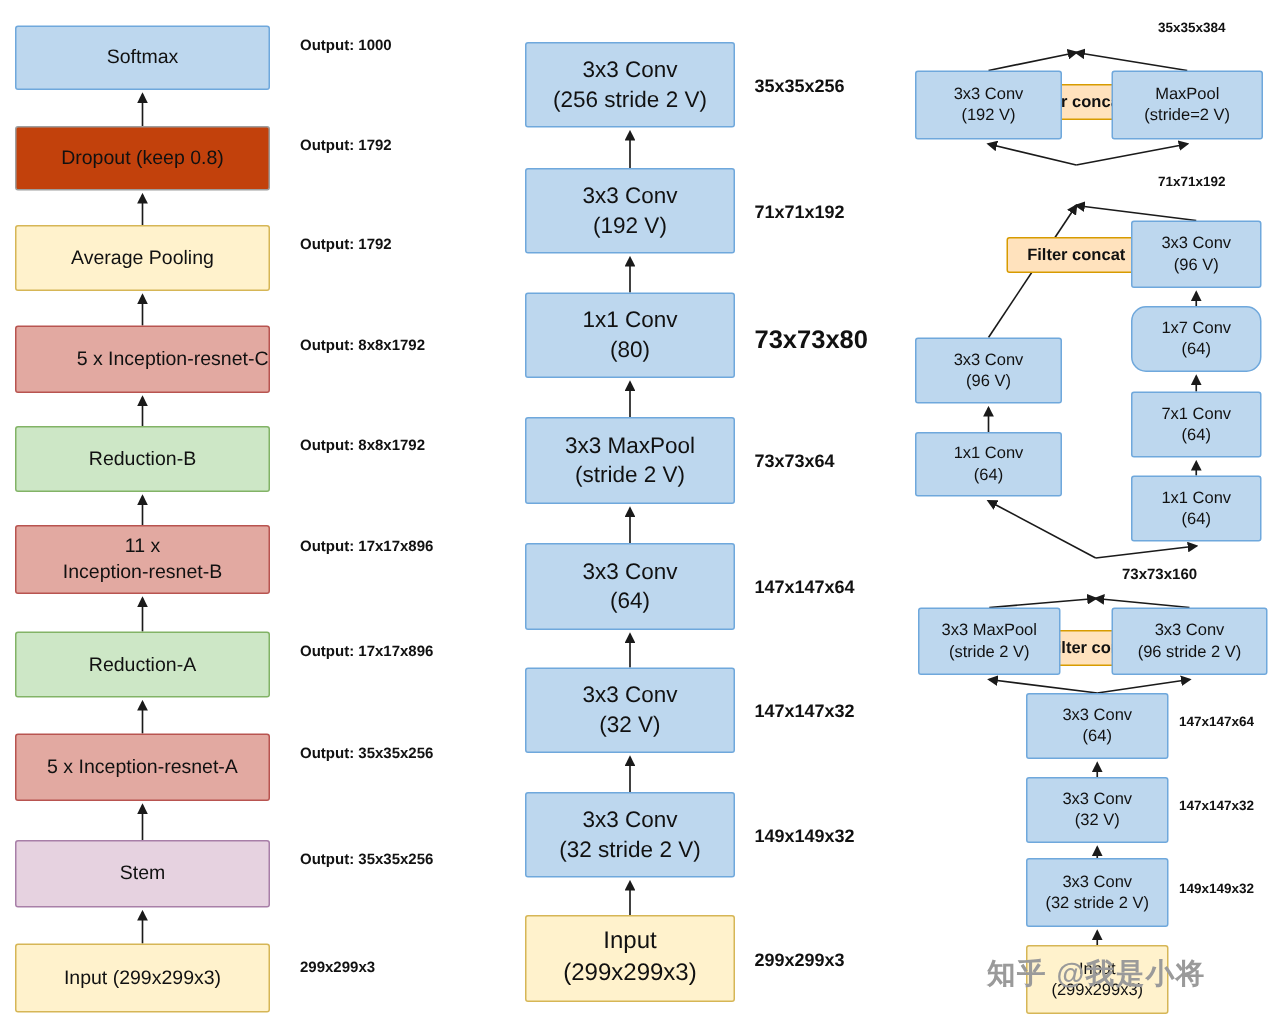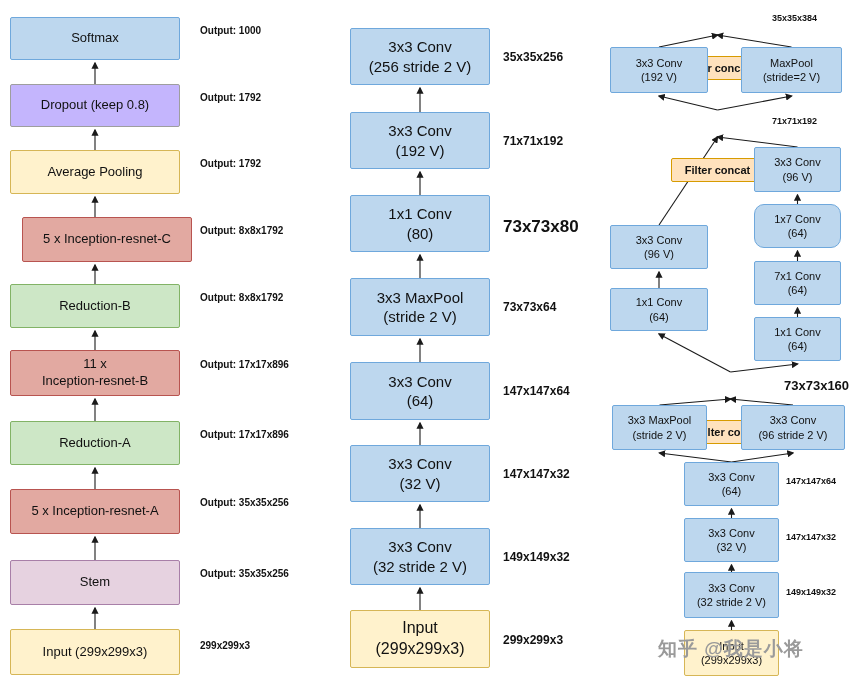--- a/index.html
+++ b/index.html
@@ -9,21 +9,21 @@
   #edges { position:absolute; left:0; top:0; width:856px; height:684px; z-index:1; }
   #edges line { stroke:#1a1a1a; stroke-width:1.1; }
   .node { position:absolute; z-index:2; display:flex; align-items:center; justify-content:center;
     text-align:center; white-space:pre-line; border:1px solid #888; border-radius:2px;
     color:#111; line-height:1.3; }
   .blue   { background:#BDD7EE; border-color:#6FA8DC; }
   .cream  { background:#FFF2CC; border-color:#D6B656; }
   .salmon { background:#E2A9A1; border-color:#B85450; }
   .green  { background:#CDE7C6; border-color:#82B366; }
   .purple { background:#E6D2E0; border-color:#A87FA8; }
-  .gray   { background:#c4b5fd; border-color:#9E9E9E; }
+  .gray   { background:#c2410c; border-color:#9E9E9E; }
   .orange { background:#FFE2BD; border-color:#D79B00; font-weight:700;margin-top:48px; }
   .annot { position:absolute; z-index:3; white-space:nowrap; color:#111;
     font-weight:600; line-height:1; }
   #watermark { position:absolute; z-index:5; left:658px; top:636px; font-size:19px;
     font-weight:700; color:#9a9a9a; letter-spacing:1px; }
 </style>
 </head>
 <body>
 
 <div id="canvas">
@@ -66,21 +66,21 @@
       <line x1="797.5" y1="147" x2="717.5" y2="137" marker-end="url(#arrowhead)"></line>
       <line x1="717.5" y1="110" x2="659" y2="96" marker-end="url(#arrowhead)"></line>
       <line x1="717.5" y1="110" x2="791.5" y2="96" marker-end="url(#arrowhead)"></line>
       <line x1="659" y1="47" x2="717.5" y2="35" marker-end="url(#arrowhead)"></line>
       <line x1="791.5" y1="47" x2="717.5" y2="35" marker-end="url(#arrowhead)"></line>
     </svg>
   <div id="nodes">
       <div class="node blue" style="left: 10px; top: 17px; width: 170px; height: 43px; font-size: 13px;"><span>Softmax</span></div>
       <div class="node gray" style="left: 10px; top: 84px; width: 170px; height: 43px; font-size: 13px;"><span>Dropout (keep 0.8)</span></div>
       <div class="node cream" style="left: 10px; top: 150px; width: 170px; height: 44px; font-size: 13px;"><span>Average Pooling</span></div>
-      <div class="node salmon" style="left: 22px; top: 217px; width: 170px; height: 45px; font-size: 13px;"><span>5 x Inception-resnet-C</span></div>
+      <div class="node salmon" style="left: 10px; top: 217px; width: 170px; height: 45px; font-size: 13px; justify-content: flex-end;"><span>5 x Inception-resnet-C</span></div>
       <div class="node green" style="left: 10px; top: 284px; width: 170px; height: 44px; font-size: 13px;"><span>Reduction-B</span></div>
       <div class="node salmon" style="left: 10px; top: 350px; width: 170px; height: 46px; font-size: 13px;"><span>11 x
 Inception-resnet-B</span></div>
       <div class="node green" style="left: 10px; top: 421px; width: 170px; height: 44px; font-size: 13px;"><span>Reduction-A</span></div>
       <div class="node salmon" style="left: 10px; top: 489px; width: 170px; height: 45px; font-size: 13px;"><span>5 x Inception-resnet-A</span></div>
       <div class="node purple" style="left: 10px; top: 560px; width: 170px; height: 45px; font-size: 13px;"><span>Stem</span></div>
       <div class="node cream" style="left: 10px; top: 629px; width: 170px; height: 46px; font-size: 13px;"><span>Input (299x299x3)</span></div>
       <div class="node blue" style="left: 350px; top: 28px; width: 140px; height: 57px; font-size: 15px;"><span>3x3 Conv
 (256 stride 2 V)</span></div>
       <div class="node blue" style="left: 350px; top: 112px; width: 140px; height: 57px; font-size: 15px;"><span>3x3 Conv
@@ -141,19 +141,19 @@
       <div class="annot" style="left: 503px; top: 51px; font-size: 12px;">35x35x256</div>
       <div class="annot" style="left: 503px; top: 135px; font-size: 12px;">71x71x192</div>
       <div class="annot" style="left: 503px; top: 218px; font-size: 17px;">73x73x80</div>
       <div class="annot" style="left: 503px; top: 301px; font-size: 12px;">73x73x64</div>
       <div class="annot" style="left: 503px; top: 385px; font-size: 12px;">147x147x64</div>
       <div class="annot" style="left: 503px; top: 468px; font-size: 12px;">147x147x32</div>
       <div class="annot" style="left: 503px; top: 551px; font-size: 12px;">149x149x32</div>
       <div class="annot" style="left: 503px; top: 634px; font-size: 12px;">299x299x3</div>
       <div class="annot" style="left: 772px; top: 14px; font-size: 9px;">35x35x384</div>
       <div class="annot" style="left: 772px; top: 117px; font-size: 9px;">71x71x192</div>
-      <div class="annot" style="left: 784px; top: 379px; font-size: 13px;">73x73x160</div>
+      <div class="annot" style="left: 748px; top: 379px; font-size: 10px;">73x73x160</div>
       <div class="annot" style="left: 786px; top: 477px; font-size: 9px;">147x147x64</div>
       <div class="annot" style="left: 786px; top: 533px; font-size: 9px;">147x147x32</div>
       <div class="annot" style="left: 786px; top: 588px; font-size: 9px;">149x149x32</div>
     </div>
   <div id="watermark">知乎 @我是小将</div>
 </div>
 
 </body></html>

